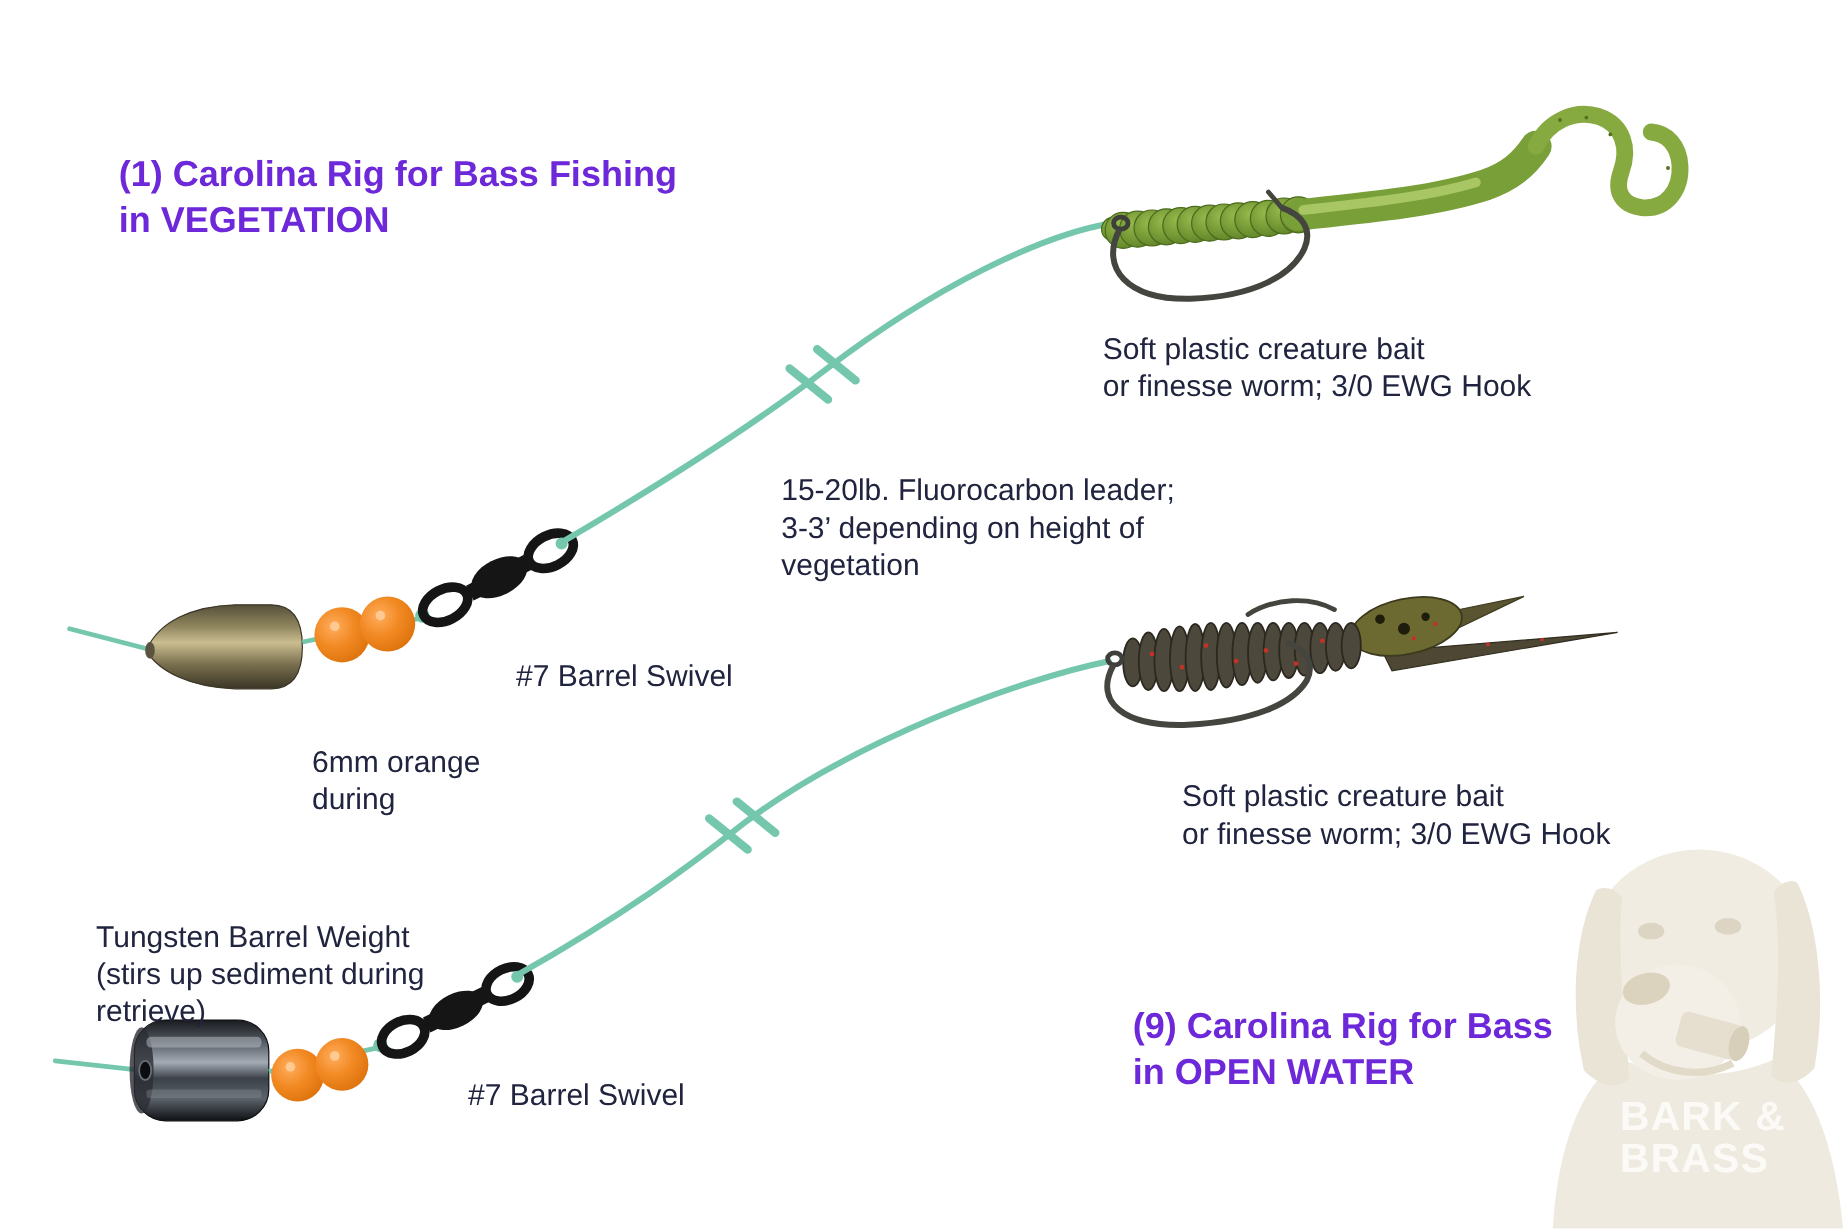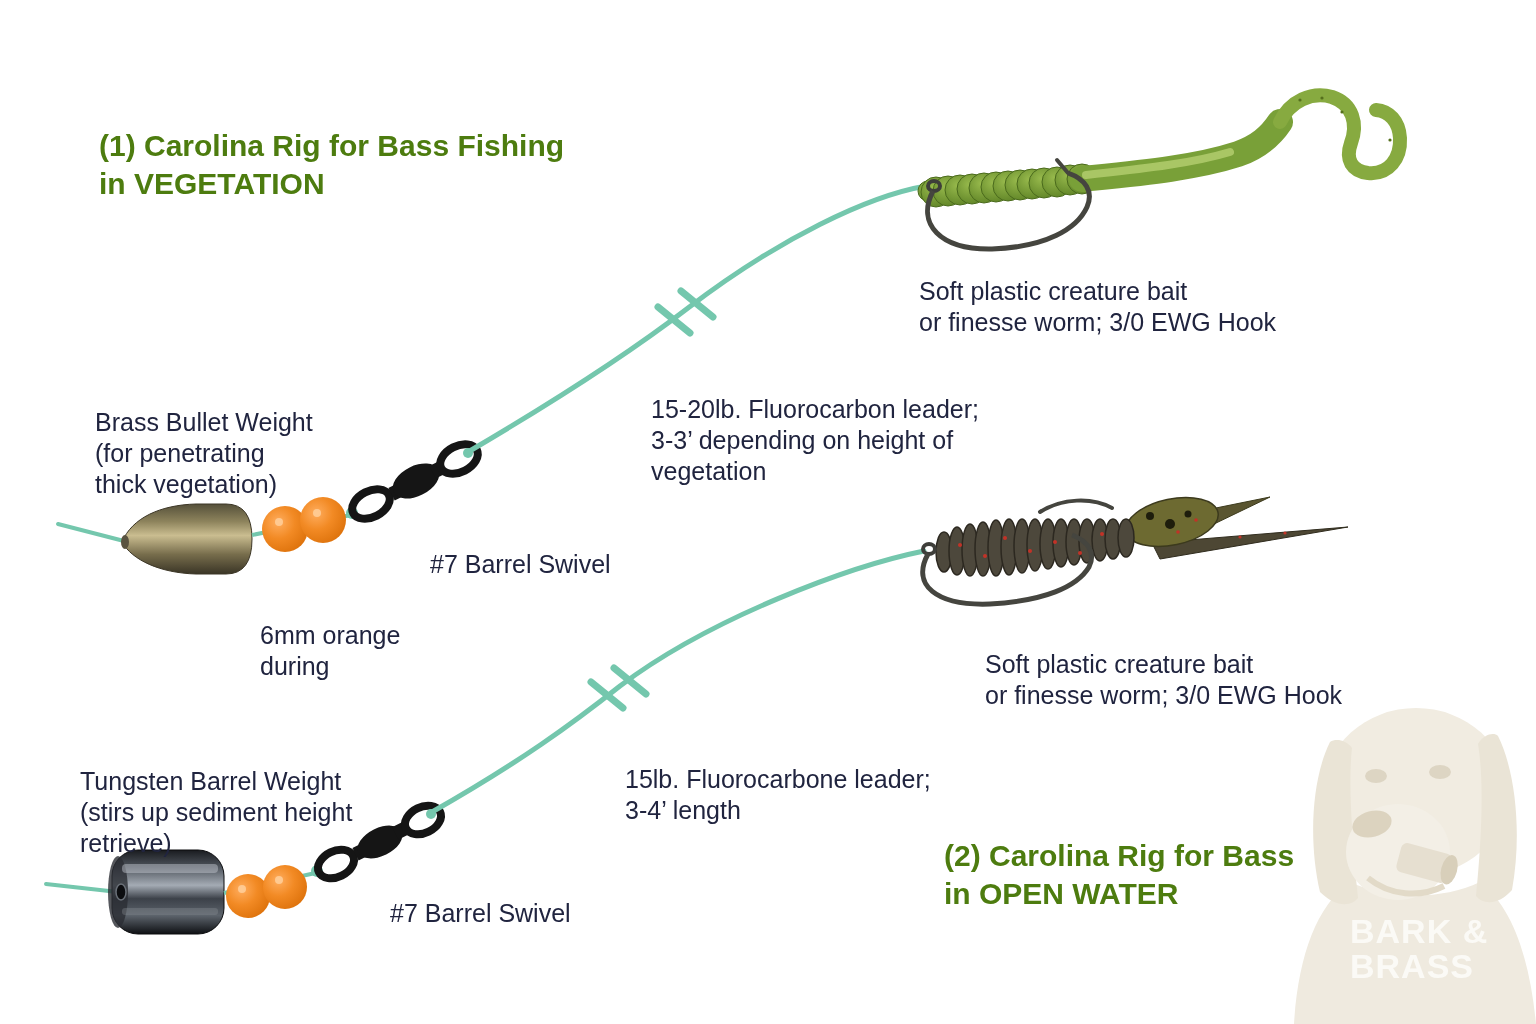--- a/index.html
+++ b/index.html
@@ -6,21 +6,21 @@
   .canvas{
     position:relative;width:1536px;height:1024px;background:#ffffff;
     overflow:hidden;font-family:"Liberation Sans",sans-serif;
   }
   .canvas svg{position:absolute;left:0;top:0;}
   .label{
     position:absolute;white-space:pre-line;color:#20243f;
     font-size:25px;line-height:1.24;font-weight:400;margin-top:36px;
   }
   .title{
-    position:absolute;white-space:pre-line;color:#4d7c0f;
+    position:absolute;white-space:pre-line;color:#6d28d9;
     font-size:30px;line-height:1.25;font-weight:700;
   }
   .brand{
     position:absolute;white-space:pre-line;color:#fbfaf6;
     font-size:34px;line-height:1.03;font-weight:800;letter-spacing:1px;
   }
 </style>
 </head>
 <body>
 
@@ -184,38 +184,33 @@
       <g>
         <ellipse cx="929" cy="549" rx="6" ry="5" fill="none" stroke="#3e3e3a" stroke-width="4"></ellipse>
         <path d="M 928 554 C 911 585 936 606 990 604 C 1044 601 1077 587 1089 567 C 1096 553 1088 541 1072 535" fill="none" stroke="#45453f" stroke-width="5"></path>
         <path d="M 1040 512 C 1062 498 1092 497 1112 508" fill="none" stroke="#45453f" stroke-width="4" stroke-linecap="round"></path>
       </g>
     </g>
   </svg>
 
   <div class="title" style="left:99px;top:127px;width:540px">(1) Carolina Rig for Bass Fishing
 in VEGETATION</div>
-  <div class="label" style="left:95px;top:371px">Brass Bullet Weight
-(for penetrating
-thick vegetation)</div>
   <div class="label" style="left:260px;top:584px">6mm orange
 during</div>
   <div class="label" style="left:430px;top:513px">#7 Barrel Swivel</div>
   <div class="label" style="left:651px;top:358px">15-20lb. Fluorocarbon leader;
 3-3’ depending on height of
 vegetation</div>
   <div class="label" style="left:919px;top:240px">Soft plastic creature bait
 or finesse worm; 3/0 EWG Hook</div>
 
   <div class="label" style="left:80px;top:730px">Tungsten Barrel Weight
-(stirs up sediment height
+(stirs up sediment during
 retrieve)</div>
   <div class="label" style="left:390px;top:862px">#7 Barrel Swivel</div>
-  <div class="label" style="left:625px;top:728px">15lb. Fluorocarbone leader;
-3-4’ length</div>
   <div class="label" style="left:985px;top:613px">Soft plastic creature bait
 or finesse worm; 3/0 EWG Hook</div>
-  <div class="title" style="left:944px;top:837px;width:420px">(2) Carolina Rig for Bass
+  <div class="title" style="left:944px;top:837px;width:420px">(9) Carolina Rig for Bass
 in OPEN WATER</div>
 
   <div class="brand" style="left:1350px;top:914px">BARK &amp;
 BRASS</div>
 </div>
 
 </body></html>

